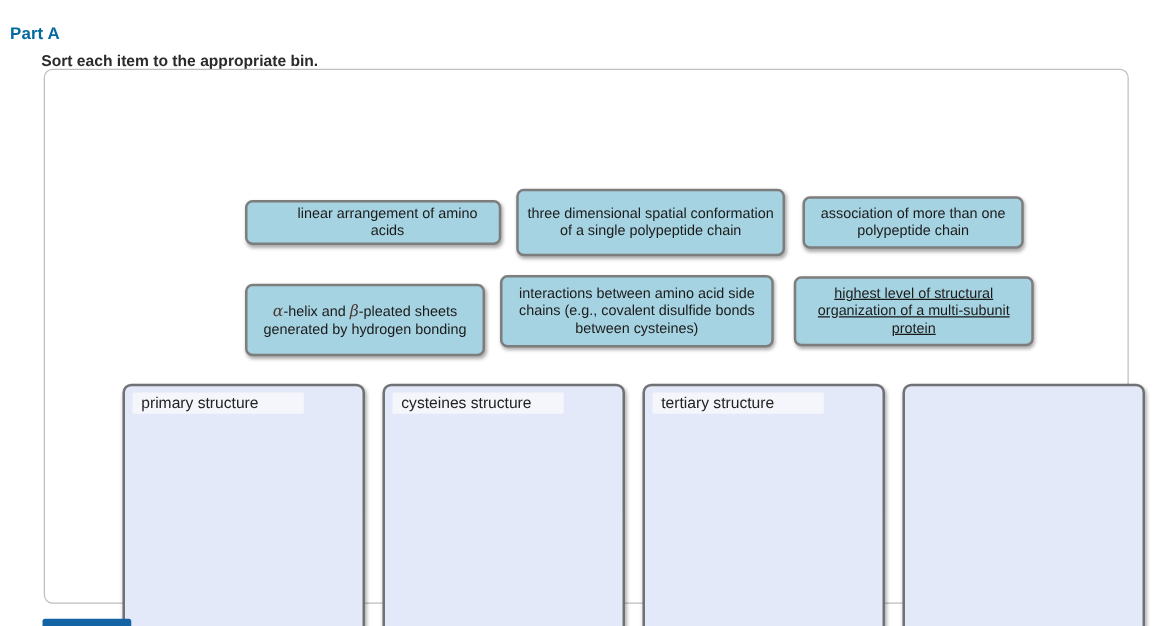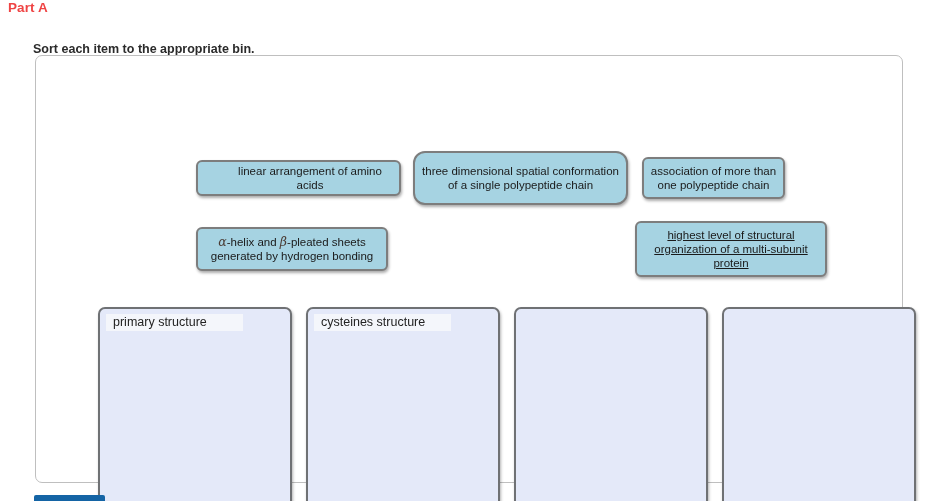--- a/index.html
+++ b/index.html
@@ -15,24 +15,24 @@
     overflow: hidden;
     font-family: "Liberation Sans", sans-serif;
     color: #222222;
     -webkit-font-smoothing: antialiased;
   }
 
   
   .part-title {
     position: absolute;
     left: 8px;
-    top: 0;
+    top: 19px;
     font-size: 13.5px;
     font-weight: bold;
-    color: #ef4444;
+    color: #0369a1;
     letter-spacing: .1px;
   }
   .instruction {
     position: absolute;
     left: 33px;
     top: 29px;
     font-size: 12.5px;
     font-weight: bold;
     color: #2b2b2b;
     margin-top: 13px;
@@ -71,23 +71,23 @@
     user-select: none;
   }
   .drag-item .greek {
     font-family: "DejaVu Serif", serif;
     font-style: italic;
     font-size: 12.5px;
     color: #4a3b33;
   }
 
   #item-linear      { left: 160px; top: 104px; width: 205px; height: 36px; padding-left: 28px; }
-  #item-threedim    { left: 377px; top: 95px;  width: 215px; height: 54px; border-radius: 12px; }
-  #item-association { left: 606px; top: 101px; width: 143px; height: 42px; }
-  #item-helix       { left: 160px; top: 171px; width: 192px; height: 44px; }
+  #item-threedim    { left: 377px; top: 95px;  width: 215px; height: 54px; }
+  #item-association { left: 606px; top: 101px; width: 177px; height: 42px; }
+  #item-helix       { left: 160px; top: 171px; width: 192px; height: 58px; }
   #item-interact    { left: 364px; top: 164px; width: 219px; height: 58px; }
   #item-highest     { left: 599px; top: 165px; width: 192px; height: 56px; text-decoration: underline; }
 
   
   .bin {
     position: absolute;
     top: 251px;
     width: 194px;
     height: 207px;
     box-sizing: border-box;
@@ -153,36 +153,40 @@
   <div class="drag-item" id="item-association">
     <span>association of more than one polypeptide chain</span>
   </div>
 
   <div class="drag-item" id="item-helix">
     <span>
       <span class="greek">α</span><span>-helix and </span><span class="greek">β</span><span>-pleated sheets generated by hydrogen bonding</span>
     </span>
   </div>
 
+  <div class="drag-item" id="item-interact">
+    <span>interactions between amino acid side chains (e.g., covalent disulfide bonds between cysteines)</span>
+  </div>
 
   <div class="drag-item" id="item-highest">
     <span>highest level of structural organization of a multi-subunit protein</span>
   </div>
 
   <div class="bin" id="bin-primary">
     <div class="bin-label">primary structure</div>
     <div class="bin-dropzone"></div>
   </div>
 
   <div class="bin" id="bin-secondary">
     <div class="bin-label">cysteines structure</div>
     <div class="bin-dropzone"></div>
   </div>
 
   <div class="bin" id="bin-tertiary">
+    <div class="bin-label">tertiary structure</div>
     <div class="bin-dropzone"></div>
   </div>
 
   <div class="bin" id="bin-quaternary">
     <div class="bin-dropzone"></div>
   </div>
 
 </div>
 
 <div class="submit-bar"></div>

